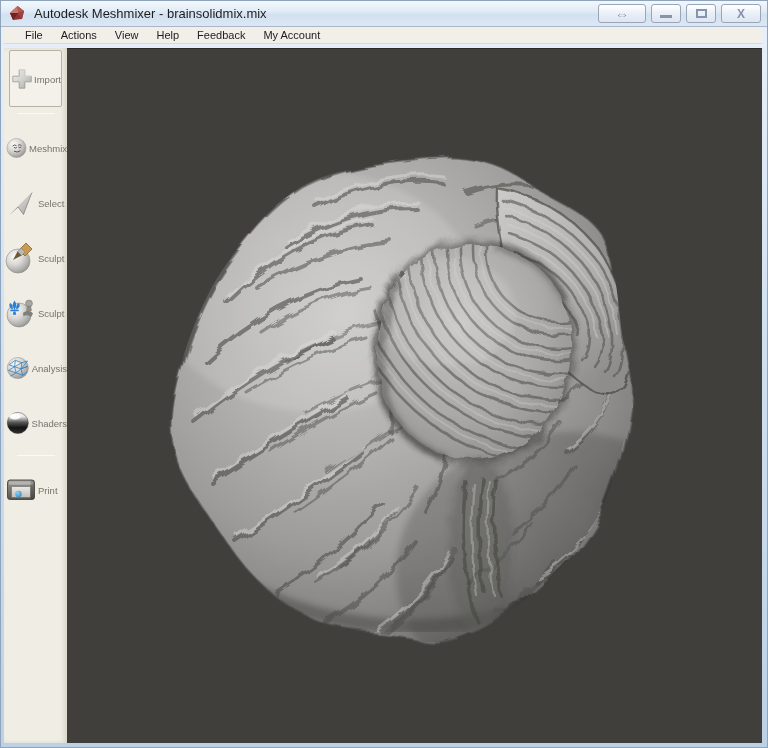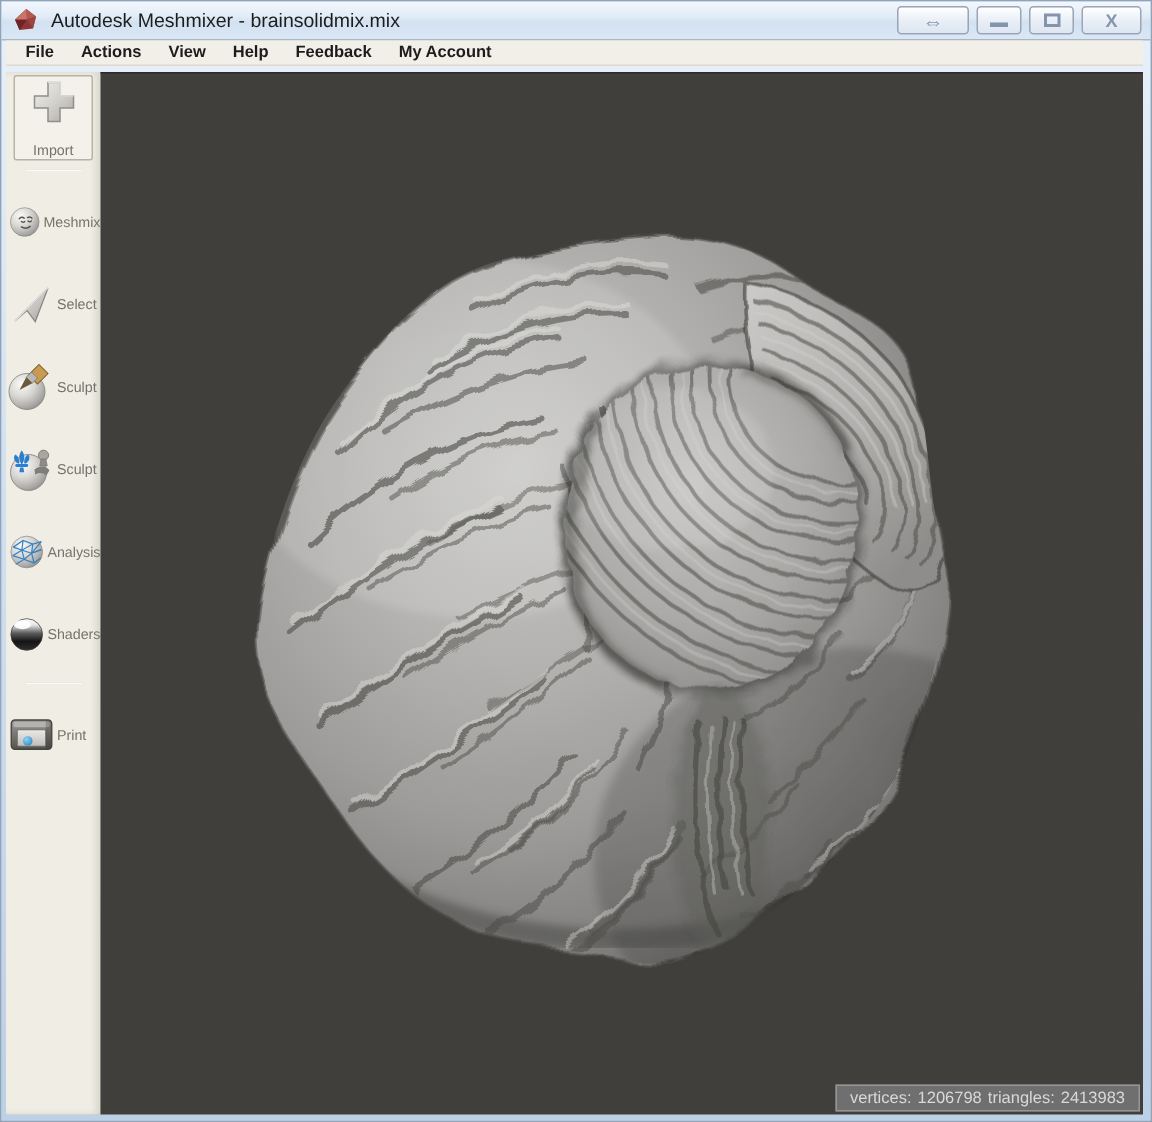--- a/index.html
+++ b/index.html
@@ -28,35 +28,34 @@
     font-size:12px; cursor:default;
   }
   .win-btn.resize { width:48px; font-size:14px; font-weight:bold; }
   .win-btn.min { width:30px; } .win-btn.max { width:30px; } .win-btn.close { width:40px; font-weight:bold; }
   .glyph-minbar { width:12px; height:3px; background:#8494ab; margin-top:6px; }
   .glyph-maxbox { width:11px; height:9px; border:2px solid #8494ab; }
 
   
   .menubar {
     position:absolute; left:3px; right:5px; top:26px; height:17px;
-    background:#f2efe8; display:flex; align-items:center; padding-left:4px;
+    background:#f2efe8; display:flex; align-items:center; padding-left:12px;
     border-bottom:1px solid #dedacf;
-    font-weight:bold;
   }
   .menu-item { font-size:11px; color:#1c1c1c; padding:3px 9px; cursor:default; }
 
   
   .sidebar {
     position:absolute; left:3px; top:47px; width:63px; bottom:4px;
     background:#f0ede4; display:flex; flex-direction:column; align-items:center;
     box-shadow:inset -3px 0 4px rgba(60,55,40,.12);
   }
   .import-box {
     margin-top:2px; width:53px; height:57px; border:1px solid #b6b2a7; border-radius:2px;
-    background:#f3f1ea; display:flex; flex-direction:column; align-items:center; justify-content:space-between;
+    background:#f3f1ea; display:flex; flex-direction:row; align-items:center; justify-content:flex-end;
     cursor:pointer;
   }
   .tool-sep { width:38px; height:1px; background:#c7c3b7; border-bottom:1px solid #fbfaf6; margin:6px 0 5px 0; }
   .tool-item { width:100%; height:55px; display:flex; flex-direction:row; align-items:center; justify-content:flex-start; cursor:pointer; padding-top:2px; }
   .tool-label { font-size:9.5px; color:#75746c; margin-top:1px; }
   .tool-icon { width:34px; height:34px; display:block; }
 
   
   .viewport {
     position:absolute; left:66px; top:47px; right:5px; bottom:4px;
@@ -422,18 +421,15 @@
           <ellipse cx="315" cy="395" rx="32" ry="88" fill="#5f5e5c" opacity="0.45" filter="url(#soft)"></ellipse>
           <path d="M 300,330 C 296,365 296,400 302,435 C 305,452 308,462 312,470" stroke="#45443f" stroke-width="3.5" opacity="0.6"></path>
           <path d="M 316,326 C 312,362 312,402 318,440" stroke="#45443f" stroke-width="3.5" opacity="0.6"></path>
           <path d="M 331,330 C 327,365 328,402 334,442" stroke="#45443f" stroke-width="3.5" opacity="0.6"></path>
           <path d="M 308,332 C 304,368 305,406 311,444" stroke="#c8c7c4" stroke-width="2.2" opacity="0.4"></path>
           <path d="M 324,330 C 320,366 321,404 327,442" stroke="#c8c7c4" stroke-width="2.2" opacity="0.4"></path>
         </g>
       </g>
     </svg>
 
-    <div class="statusbar">
-      <span>vertices:</span><span>1206798</span><span>triangles:</span><span>2413983</span>
-    </div>
   </div>
 
 </div>
 
 </body></html>

